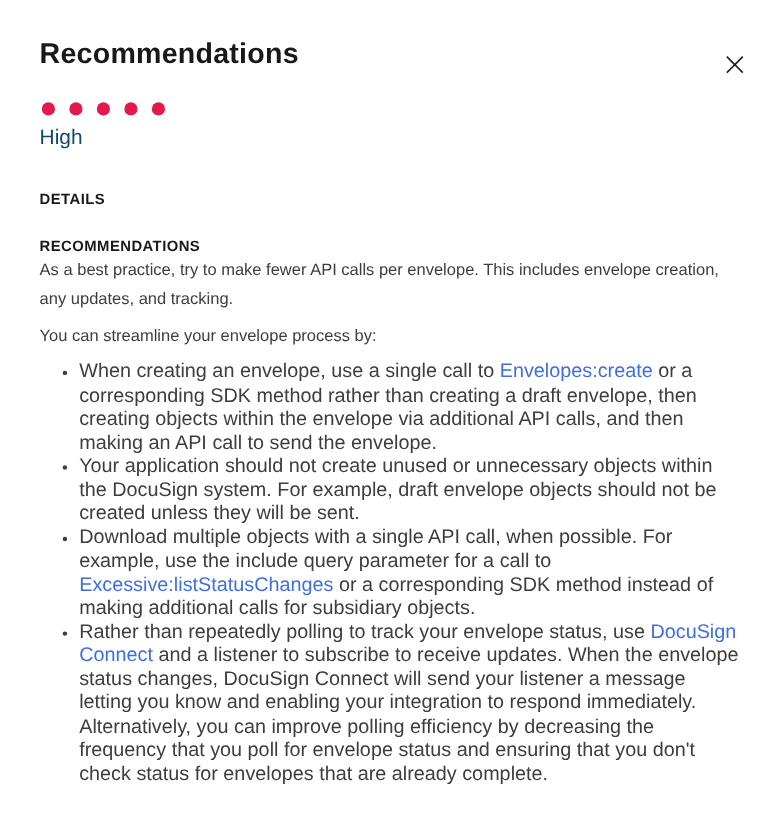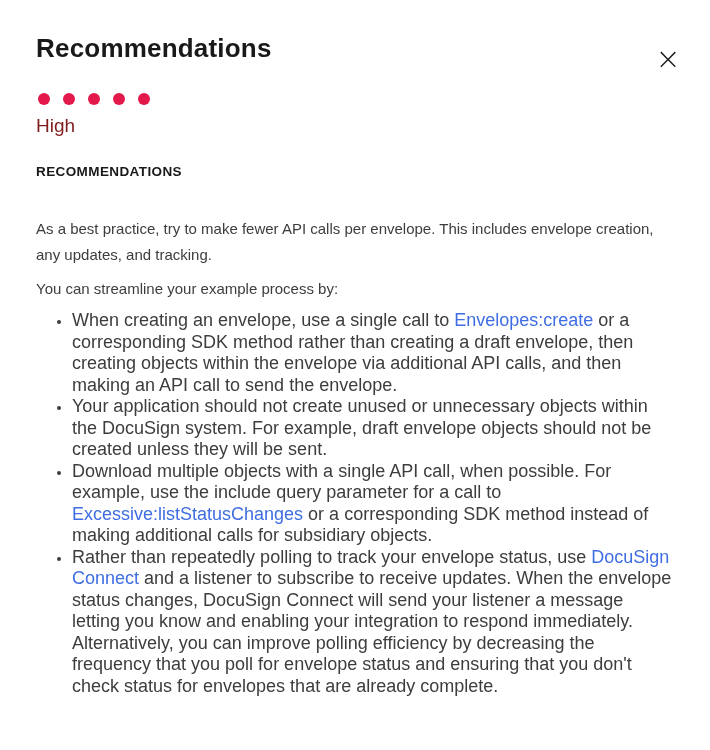--- a/index.html
+++ b/index.html
@@ -45,21 +45,21 @@
     display: flex;
     margin-top: 29px;
   }
   .severity-col { width: 172px; flex: 0 0 172px; }
   .dots { display: flex; gap: 13px; align-items: center; height: 13px; margin-left: 2px; }
   .dot { width: 12px; height: 12px; border-radius: 50%; }
   .severity-label {
     margin-top: 10px;
     font-size: 19px;
     line-height: 22px;
-    color: #7f1d1d;
+    color: #0c4a6e;
   }
   .finding-col { flex: 1; }
   .finding-title {
     font-size: 15px;
     line-height: 18px;
     font-weight: 700;
     color: #191919;
   }
   .finding-summary {
     margin-top: 17px;
@@ -70,21 +70,21 @@
   .section-heading {
     font-size: 13.5px;
     line-height: 16px;
     font-weight: 700;
     letter-spacing: 0.4px;
     color: #191919;
   }
   .details-heading { margin-top: 36px; }
   .details-body { margin-top: 18px; font-size: 15px; line-height: 26px; }
   .recs-heading { margin-top: 27px; }
-  .recs-p1 { margin-top: 36px; font-size: 15px; line-height: 26px; max-width: 640px; }
+  .recs-p1 { margin-top: 1px; font-size: 15px; line-height: 26px; max-width: 640px; }
   .recs-p2 { margin-top: 8px; font-size: 15px; line-height: 26px; }
   ul.rec-list {
     margin-top: 8px;
     padding-left: 36px;
     list-style: disc outside;
   }
   ul.rec-list li {
     font-size: 18px;
     line-height: 21.5px;
     color: #3d3d3d;
@@ -114,27 +114,28 @@
           <span class="dot" style="background: rgb(228, 25, 75);"></span>
           <span class="dot" style="background: rgb(228, 25, 75);"></span>
           <span class="dot" style="background: rgb(228, 25, 75);"></span>
           <span class="dot" style="background: rgb(228, 25, 75);"></span>
           <span class="dot" style="background: rgb(228, 25, 75);"></span>
         </div>
       <div class="severity-label">High</div>
     </div>
   </div>
 
+  <div class="section-heading details-heading">DETAILS</div>
 
 
   <div class="section-heading recs-heading">RECOMMENDATIONS</div>
 
   <p class="recs-p1">As a best practice, try to make fewer API calls per envelope. This includes envelope creation, any updates, and tracking.</p>
 
-  <p class="recs-p2">You can streamline your example process by:</p>
+  <p class="recs-p2">You can streamline your envelope process by:</p>
 
   <ul class="rec-list">
       <li>When creating an envelope, use a single call to <a class="inline-link">Envelopes:create</a> or a corresponding SDK method rather than creating a draft envelope, then creating objects within the envelope via additional API calls, and then making an API call to send the envelope.</li>
       <li>Your application should not create unused or unnecessary objects within the DocuSign system. For example, draft envelope objects should not be created unless they will be sent.</li>
       <li>Download multiple objects with a single API call, when possible. For example, use the include query parameter for a call to <a class="inline-link">Excessive:listStatusChanges</a> or a corresponding SDK method instead of making additional calls for subsidiary objects.</li>
       <li>Rather than repeatedly polling to track your envelope status, use <a class="inline-link">DocuSign Connect</a> and a listener to subscribe to receive updates. When the envelope status changes, DocuSign Connect will send your listener a message letting you know and enabling your integration to respond immediately.<br>Alternatively, you can improve polling efficiency by decreasing the frequency that you poll for envelope status and ensuring that you don't check status for envelopes that are already complete.</li>
     </ul>
 
 </div>
 

